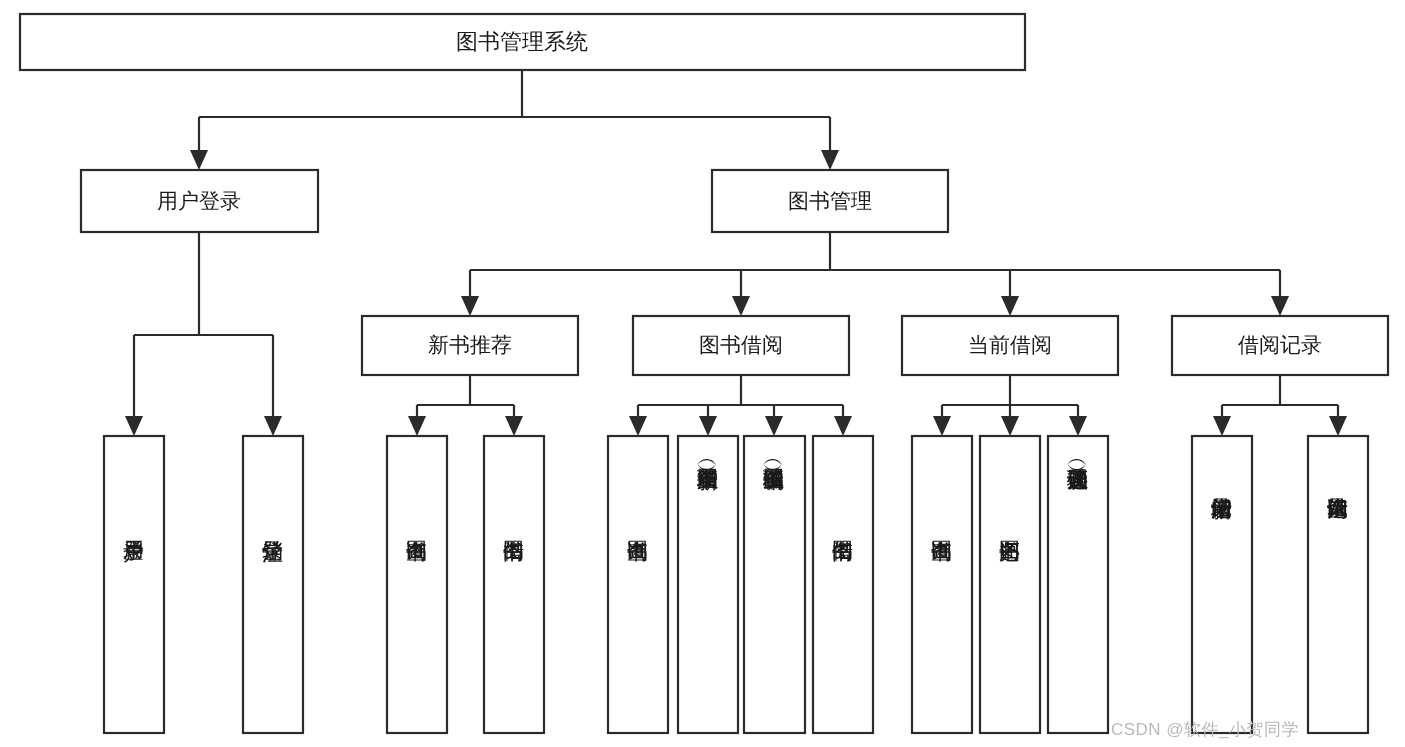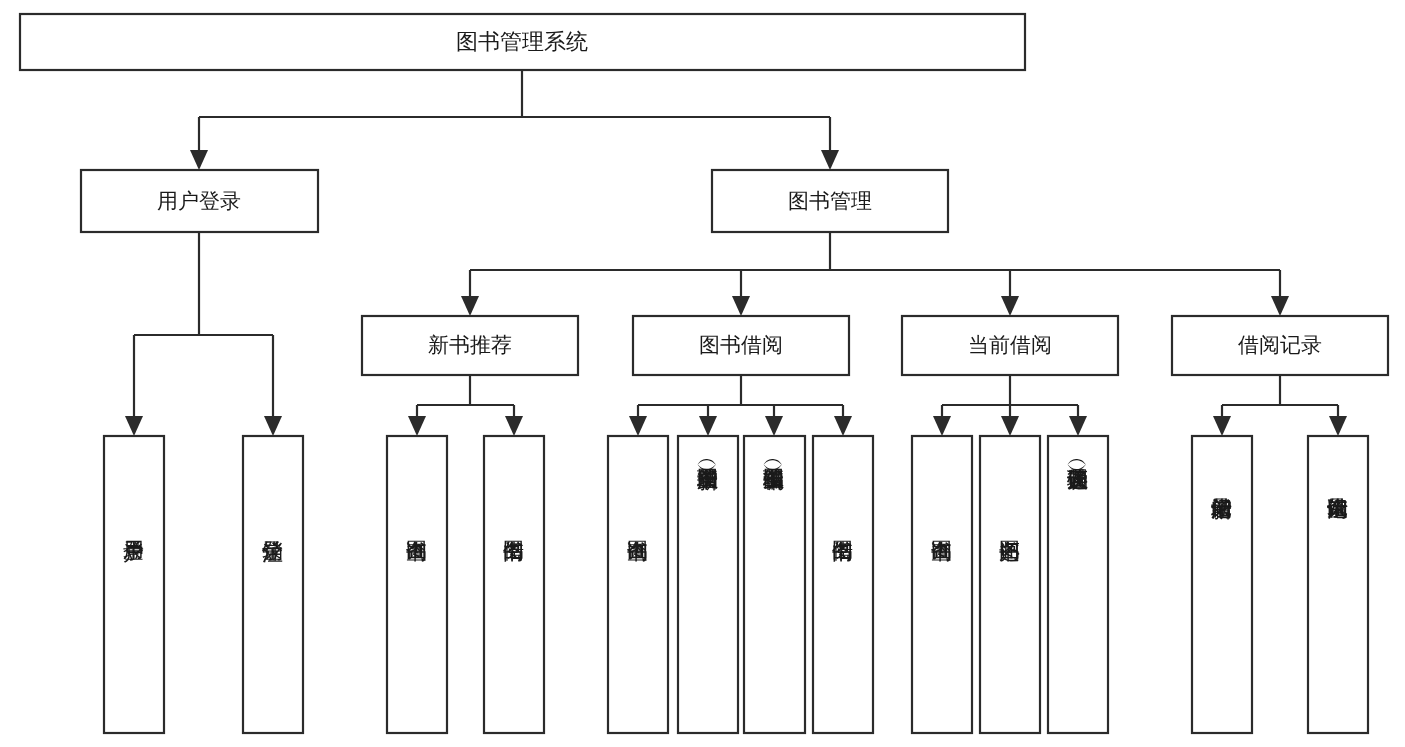--- a/index.html
+++ b/index.html
@@ -243,14 +243,15 @@
       <text class="leaf-label" x="1222" y="481" writing-mode="tb" glyph-orientation-vertical="0">新增借阅记录</text>
     </g>
 
     <g>
       <rect class="node-box" x="1308" y="436" width="60" height="297"></rect>
       <text class="leaf-label" x="1338" y="481" writing-mode="tb" glyph-orientation-vertical="0">查询借阅记录</text>
     </g>
 
   </svg>
 
+  <div class="watermark-text">CSDN @软件_小贺同学</div>
 
 </div>
 
 </body></html>

